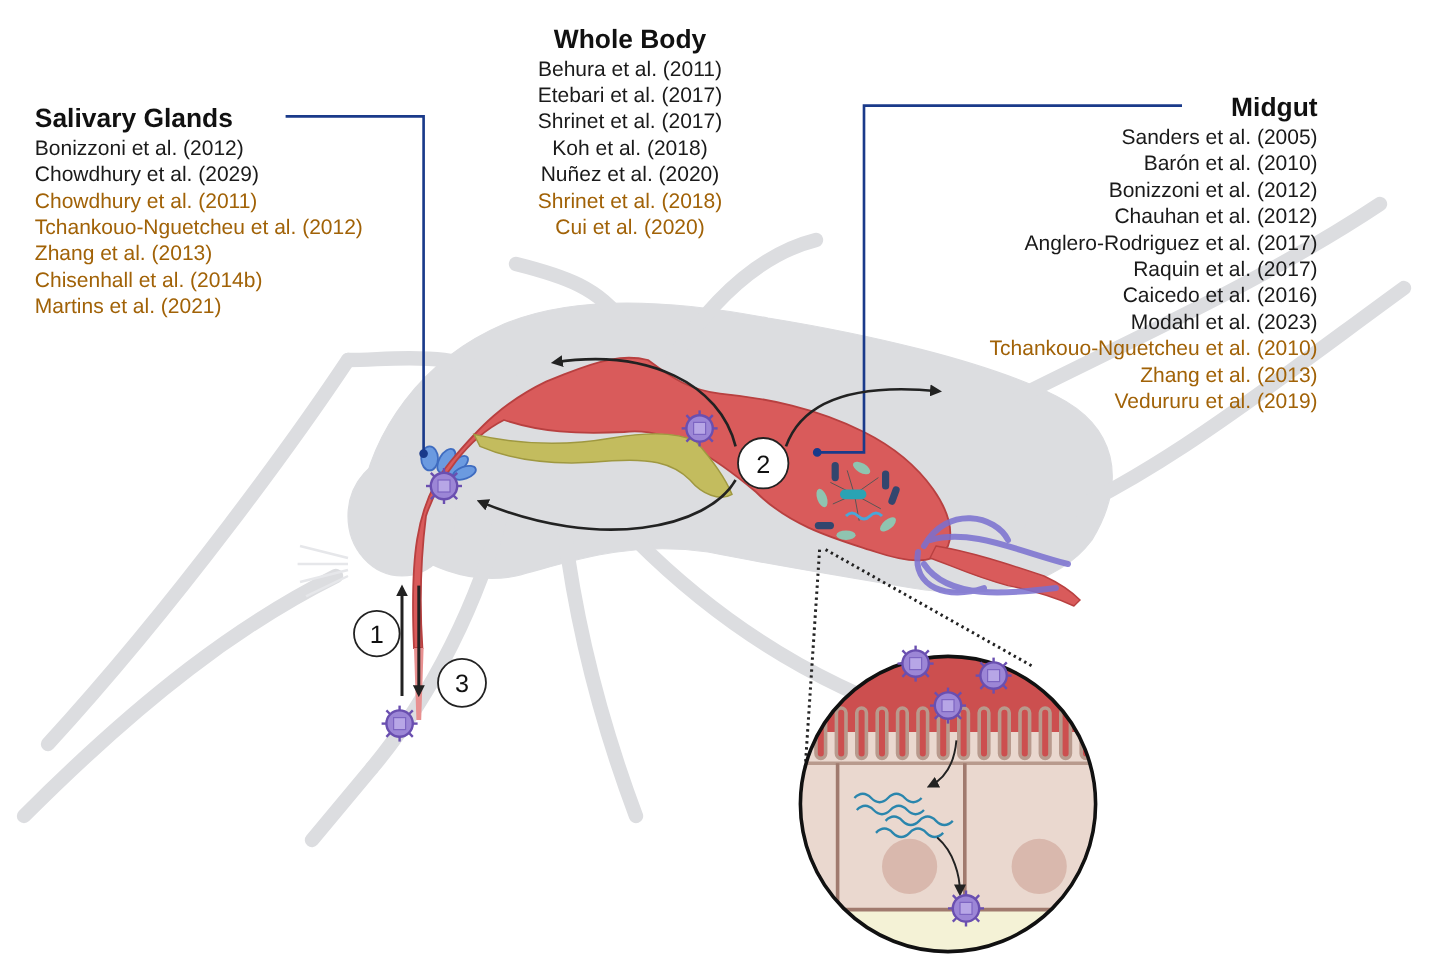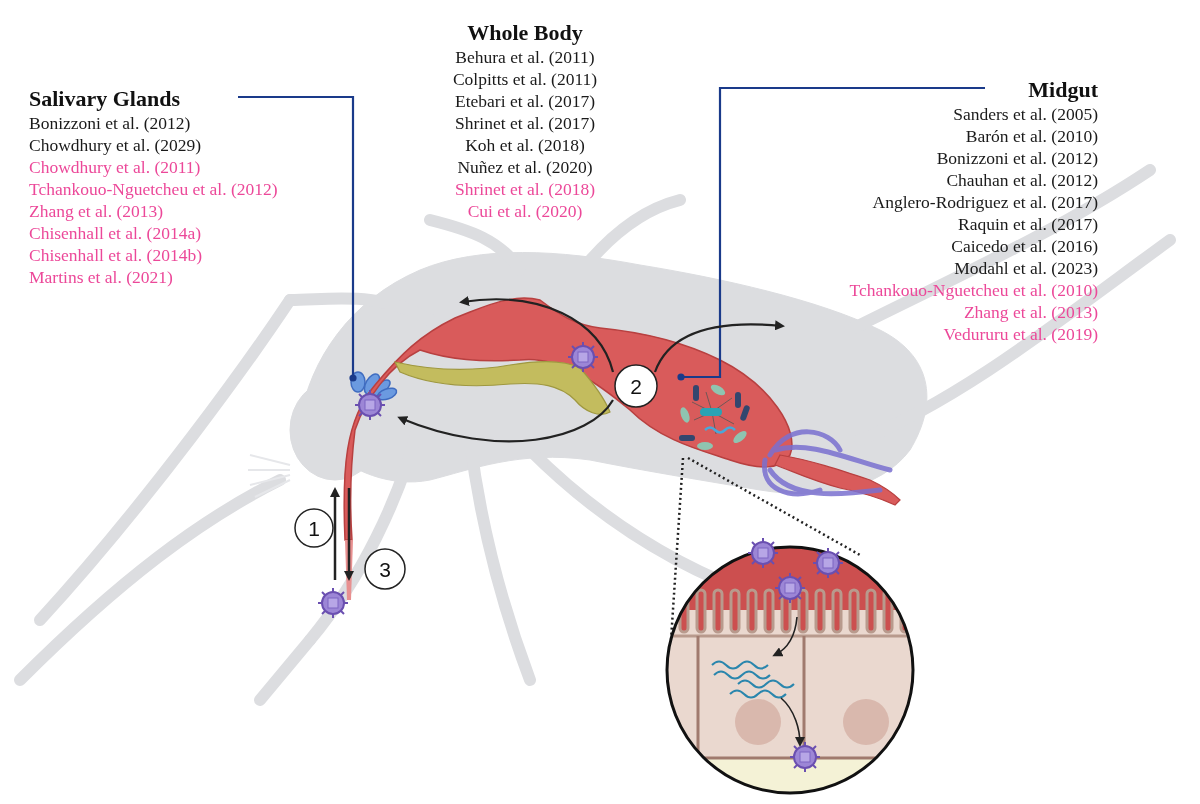--- a/index.html
+++ b/index.html
@@ -1,21 +1,21 @@
 <!DOCTYPE html>
 <html><head>
 <meta charset="utf-8">
 <style>
   html,body{margin:0;padding:0;background:#ffffff;}
   #canvas{position:relative;width:1200px;height:804px;overflow:hidden;background:#fff;font-family:"Liberation Sans",sans-serif;}
   svg#art{position:absolute;left:0;top:0;}
-  .label-block{position:absolute;font-family:Liberation Serif, serif;font-size:17.5px;line-height:22px;color:#1a1a1a;}
+  .label-block{position:absolute;font-family:Liberation Sans, sans-serif;font-size:17.5px;line-height:22px;color:#1a1a1a;}
   .label-block .title{font-weight:bold;font-size:22px;line-height:26px;color:#111;}
   .label-block .ref{white-space:nowrap;}
-  .label-block .ref.red{color:#ec4899;}
+  .label-block .ref.red{color:#a16207;}
   #sg{left:29px;top:86px;text-align:left;}
   #wb{left:380px;top:20px;width:290px;text-align:center;}
   #mg{right:102px;top:77px;text-align:right;margin-left:42px;}
   .stepnum{font-family:"Liberation Sans",sans-serif;font-size:21px;fill:#111;}
 </style>
 </head>
 <body>
 
 <div id="canvas">
 
@@ -193,29 +193,27 @@
   </g>
 </svg>
 
 <div id="sg" class="label-block">
   <div class="title">Salivary Glands</div>
   <div class="ref">Bonizzoni et al. (2012)</div>
   <div class="ref">Chowdhury et al. (2029)</div>
   <div class="ref red">Chowdhury et al. (2011)</div>
   <div class="ref red">Tchankouo-Nguetcheu et al. (2012)</div>
   <div class="ref red">Zhang et al. (2013)</div>
-  <div class="ref red">Chisenhall et al. (2014a)</div>
   <div class="ref red">Chisenhall et al. (2014b)</div>
   <div class="ref red">Martins et al. (2021)</div>
 </div>
 
 <div id="wb" class="label-block">
   <div class="title">Whole Body</div>
   <div class="ref">Behura et al. (2011)</div>
-  <div class="ref">Colpitts et al. (2011)</div>
   <div class="ref">Etebari et al. (2017)</div>
   <div class="ref">Shrinet et al. (2017)</div>
   <div class="ref">Koh et al. (2018)</div>
   <div class="ref">Nuñez et al. (2020)</div>
   <div class="ref red">Shrinet et al. (2018)</div>
   <div class="ref red">Cui et al. (2020)</div>
 </div>
 
 <div id="mg" class="label-block">
   <div class="title">Midgut</div>

